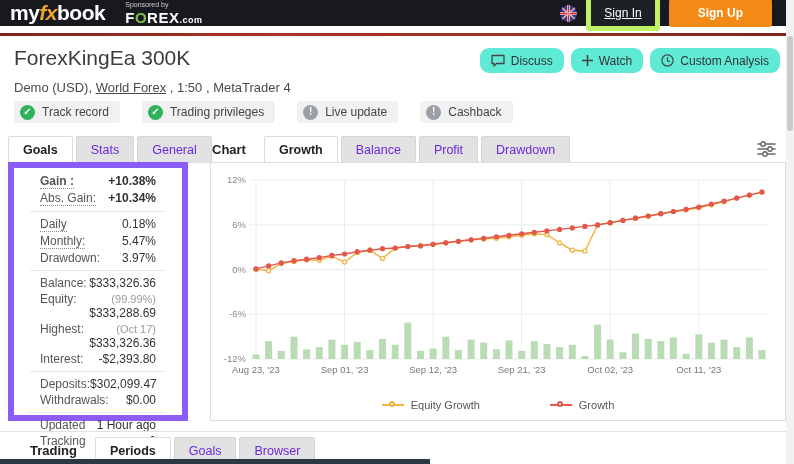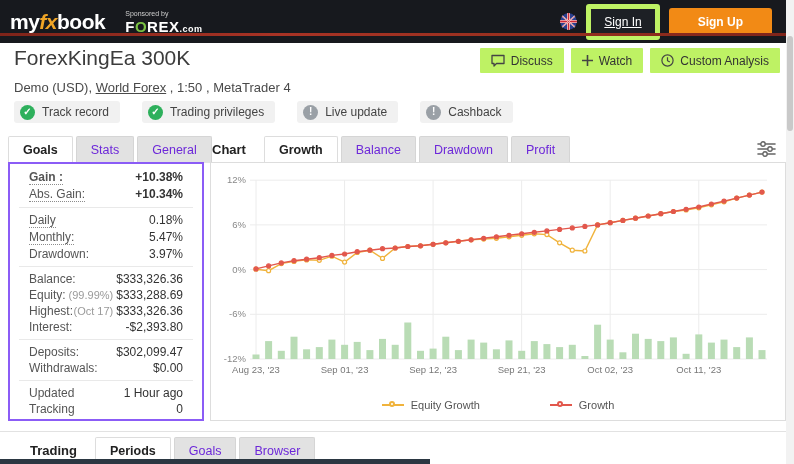--- a/index.html
+++ b/index.html
@@ -6,21 +6,21 @@
   html,body { width:794px; height:464px; }
   body {
     font-family:"Liberation Sans", sans-serif;
     background:#ffffff;
     position:relative;
     overflow:hidden;
     color:#333;
   }
   
   .header {
-    position:absolute; top:0; left:0; width:786px; height:43px;
+    position:absolute; top:0; left:0; width:786px; height:26px;
     background:#17191e; display:flex; align-items:center;
   }
   .logo { margin-left:10px; font-size:21px; font-weight:bold; color:#fff; cursor:pointer; letter-spacing:-0.5px; }
   .logo .l-fx { color:#f0a526; font-style:italic; }
   .sponsor { margin-left:20px; color:#fff; line-height:1; cursor:pointer; }
   .sponsor .sp-line { font-size:7px; color:#cfcfcf; margin-bottom:2px; }
   .sponsor .sp-brand { font-size:15px; font-weight:bold; letter-spacing:0.5px; }
   .sponsor .sp-o { color:#7ac143; }
   .sponsor .sp-tld { font-size:9px; font-weight:bold; }
   .header-right { margin-left:auto; margin-right:14px; display:flex; align-items:center; gap:9px; }
@@ -33,21 +33,21 @@
     background:#f28a15; color:#fff; border:none; border-radius:3px;
     font-size:12px; padding:7px 29px; font-family:inherit; cursor:pointer; font-weight:bold;
   }
   .red-line { position:absolute; top:33px; left:0; width:794px; height:3px;
     background:linear-gradient(90deg,#7e241a,#a83325 35%,#96301f 70%,#7e241a); }
 
   
   .page-title { position:absolute; top:46px; left:14px; font-size:21px; color:#3c3c3c; }
   .action-buttons { position:absolute; top:48px; right:14px; display:flex; gap:7px; }
   .action-btn {
-    background:#bef264; border:none; border-radius:1px; font-size:12px; color:#333;
+    background:#5eead4; border:none; border-radius:9px; font-size:12px; color:#333;
     padding:5px 11px; display:flex; align-items:center; gap:6px; font-family:inherit; cursor:pointer;
     height:25px;
   }
   .action-btn svg { display:block; }
   .subtitle { position:absolute; top:80px; left:14px; font-size:13px; color:#4a4a4a; }
   .subtitle a { color:#4a4a4a; text-decoration:underline; cursor:pointer; }
   .badges { position:absolute; top:101px; left:14px; display:flex; gap:22px; }
   .badge {
     background:#f1f1f1; border-radius:3px; padding:0 11px 0 6px; font-size:12px; color:#444;
     display:flex; align-items:center; gap:7px; height:22px; cursor:pointer;
@@ -65,22 +65,22 @@
   .tab {
     padding:6px 14px; font-size:12.5px; color:#6d28d9; background:#e2e2e2;
     border:1px solid #d5d5d5; border-bottom:none; margin-right:3px;
     border-radius:2px 2px 0 0; cursor:pointer; white-space:nowrap;
   }
   .tab.active { background:#fff; color:#222; font-weight:bold; border-color:#ddd; }
 
   
   .info-tabs  { position:absolute; left:8px;  top:136px; }
   .info-card  {
-    position:absolute; left:8px; top:162px; width:196px; height:259px;
-    background:#fff; border:2px solid #8b5cf6; padding:5px 9px;
+    position:absolute; left:8px; top:162px; width:180px; height:259px;
+    background:#fff; border:6px solid #8b5cf6; padding:5px 16px;
   }
   .irow { display:flex; justify-content:space-between; align-items:baseline; padding:1px 10px; font-size:12px; line-height:14px; }
   .irow .lbl { color:#555; }
   .irow .val { color:#333; text-align:right; }
   .irow .pre { color:#9a9a9a; font-size:11px; }
   .green  { color:#18a644; font-weight:bold; }
   .strong { font-weight:bold; color:#333; }
   .u-dot  { border-bottom:1px dotted #8c8c8c; }
   .i-divider { border-top:1px solid #e9e9e9; margin:4px 0; }
 
@@ -252,22 +252,22 @@
     <div class="irow">
       <span class="lbl">Tracking</span>
       <span class="val">0</span>
     </div>
   </div>
 
 <div class="chart-tabs tabbar" id="chart-tabs">
     <div class="section-label">Chart</div>
     <div class="tab active">Growth</div>
     <div class="tab">Balance</div>
+    <div class="tab">Profit</div>
     <div class="tab">Drawdown</div>
-    <div class="tab">Profit</div>
   </div>
 <span class="sliders-icon">
   <svg width="19" height="16" viewBox="0 0 19 16">
     <g stroke="#666" stroke-width="1.6" stroke-linecap="round">
       <line x1="1" y1="3" x2="18" y2="3"></line>
         <line x1="1" y1="8" x2="18" y2="8"></line>
         <line x1="1" y1="13" x2="18" y2="13"></line>
     </g>
     <circle cx="6" cy="3" r="2.2" fill="#fff" stroke="#666" stroke-width="1.4"></circle>
     <circle cx="13" cy="8" r="2.2" fill="#fff" stroke="#666" stroke-width="1.4"></circle>

